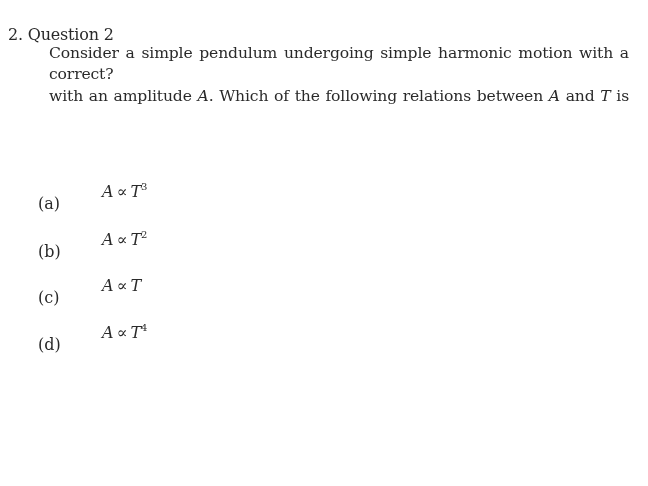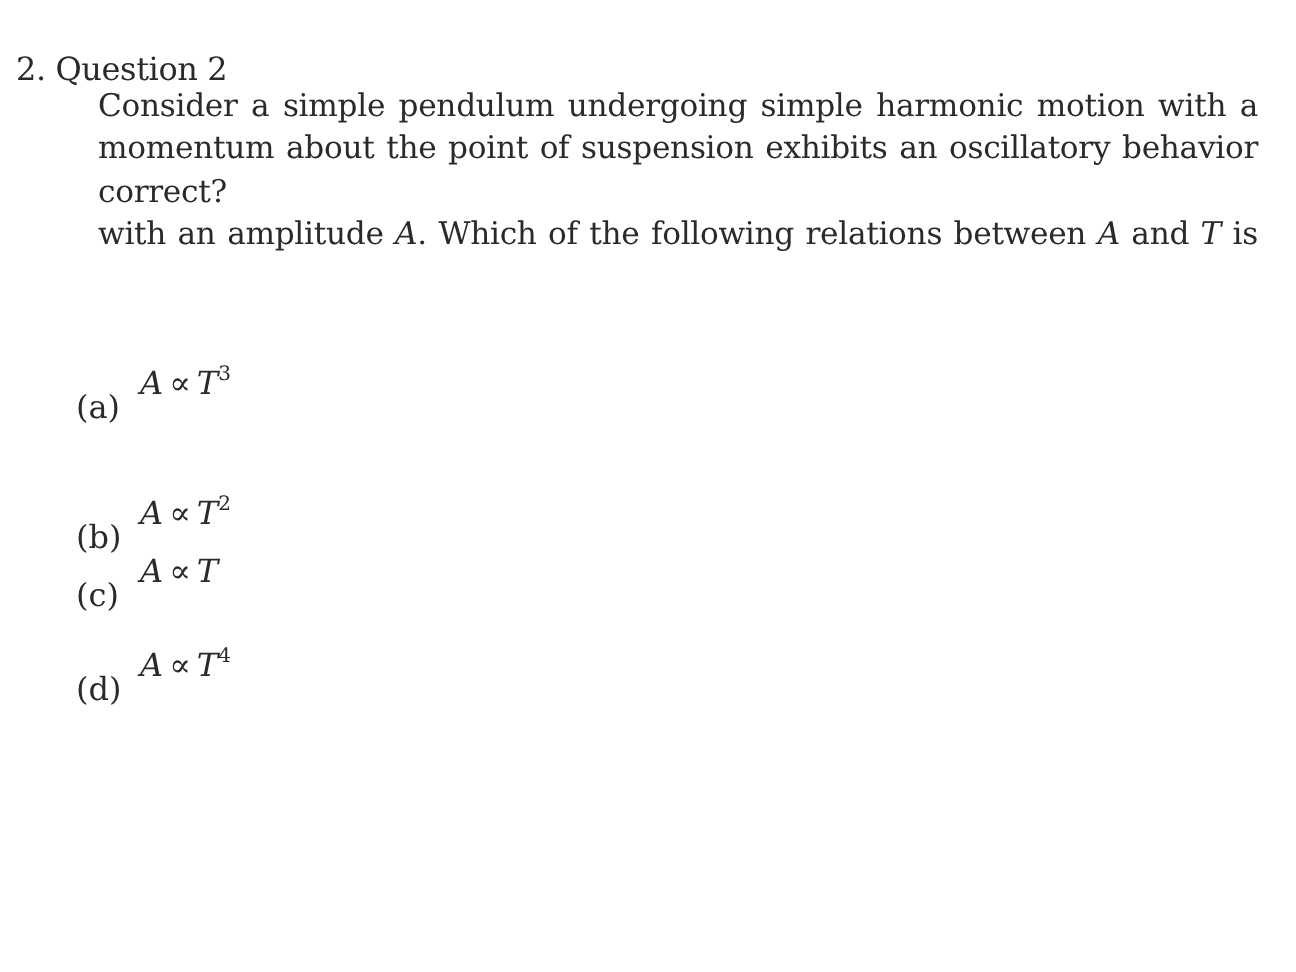--- a/index.html
+++ b/index.html
@@ -62,51 +62,50 @@
       height: 40px;
     }
     .option-label {
       position: absolute;
       left: 38px;
       font-size: 16px;
       line-height: 20px;
     }
     .option-formula {
       position: absolute;
-      left: 70px;
+      left: 102px;
       font-size: 16px;
       line-height: 20px;
       white-space: nowrap;
     }
     .prop {
       font-style: normal;
       margin: 0 3px;
     }
   </style>
 </head>
 <body>
 
 <div class="q-header">
   <span>2.</span>
   <span>Question 2</span>
 </div>
 
 <div class="q-body">
   <span class="line">Consider a simple pendulum undergoing simple harmonic motion with a</span>
-  <span class="line">momentum about the point of suspension exhibits an oscillatory behavior</span>
   <span class="line last">correct?</span>
   <span class="line"><span>with an amplitude </span><span class="math">A</span><span>. Which of the following relations between </span><span class="math">A</span><span> and </span><span class="math">T</span><span> is</span></span>
 </div>
 
 <div class="option" style="top:180px;">
   <span class="option-formula" style="top:2px;"><span class="math">A</span><span class="prop">∝</span><span class="math">T</span><sup>3</sup></span>
   <span class="option-label" style="top:14px;">(a)</span>
 </div>
 
-<div class="option" style="top:228px;margin-top:17px;">
+<div class="option" style="top:228px;">
   <span class="option-formula" style="top:2px;"><span class="math">A</span><span class="prop">∝</span><span class="math">T</span><sup>2</sup></span>
   <span class="option-label" style="top:14px;">(b)</span>
 </div>
 
 <div class="option" style="top:274px;text-decoration:underline;">
   <span class="option-formula" style="top:2px;"><span class="math">A</span><span class="prop">∝</span><span class="math">T</span><sup></sup></span>
   <span class="option-label" style="top:14px;">(c)</span>
 </div>
 
 <div class="option" style="top:321px;">

